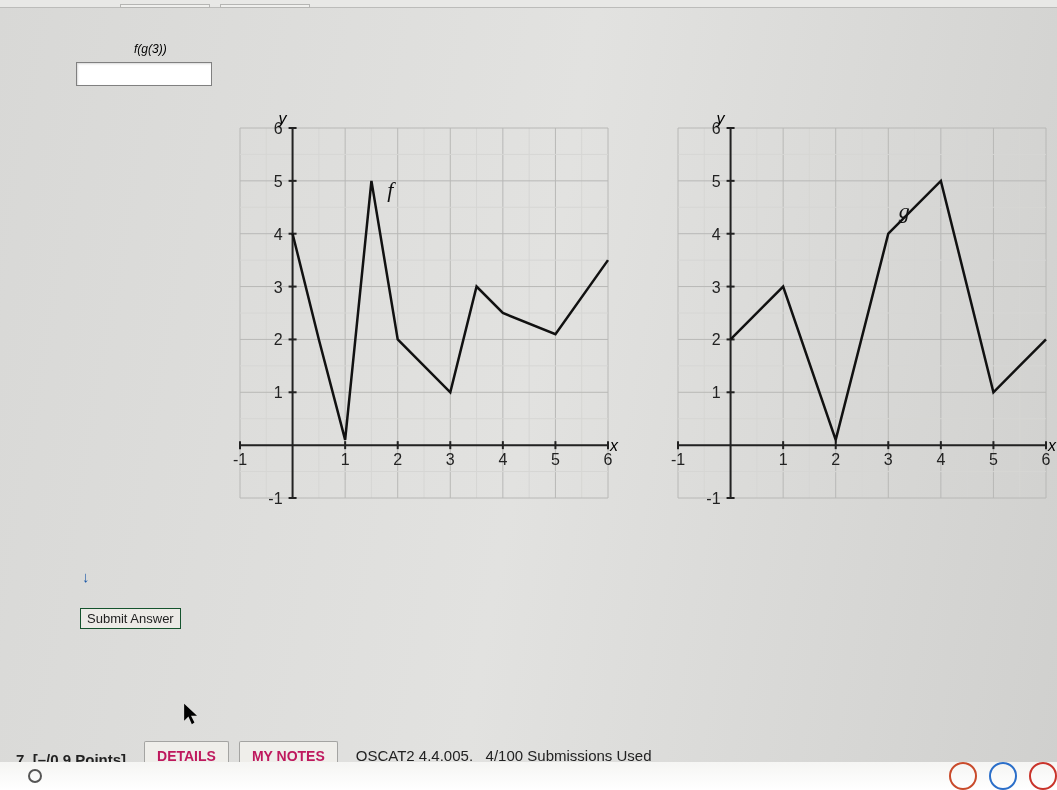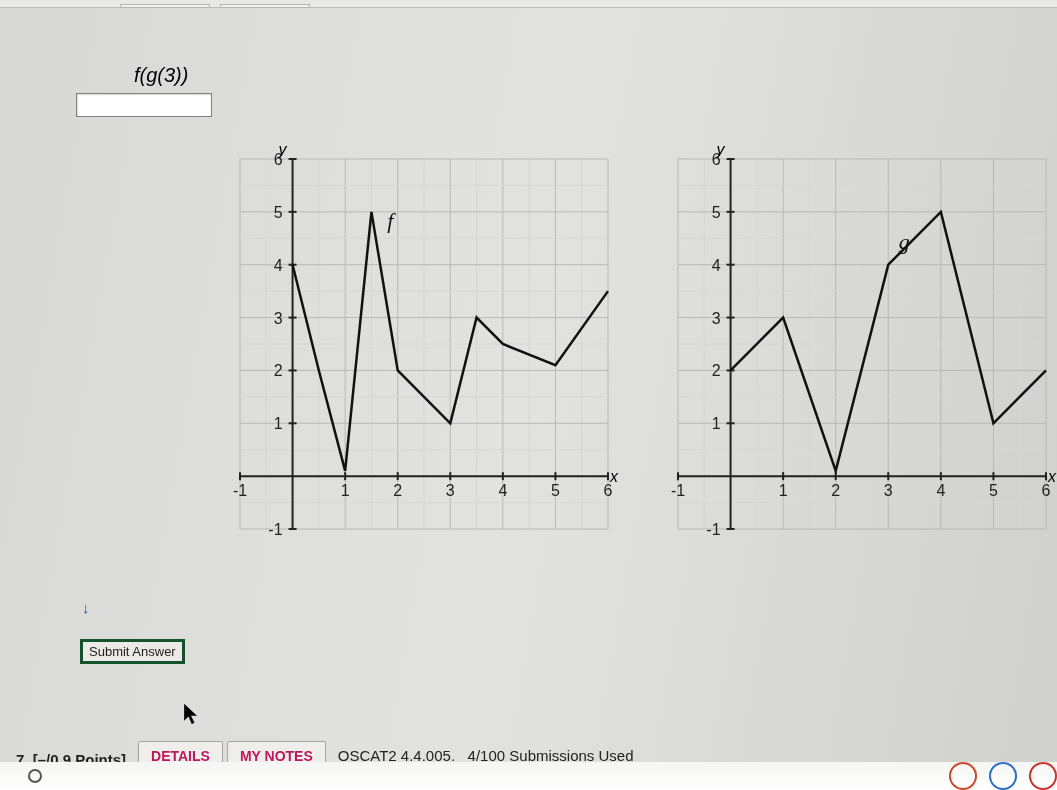--- a/index.html
+++ b/index.html
@@ -31,22 +31,22 @@
   }
   .content {
     padding: 26px 0 0 72px;
   }
   .prompt {
     font-size: 16px;
     color: #222;
   }
   .prompt .i { font-style: italic; }
   .expr {
-    margin: 24px 0 4px 62px;
-    font-size: 20px;
+    margin: 2px 0 4px 62px;
+    font-size: 12px;
   }
   .expr .i { font-style: italic; }
   .answerbox {
     margin: 2px 0 0 4px;
     width: 136px;
     height: 24px;
     background: #fff;
     border: 1px solid #808080;
     box-shadow: inset 1px 1px 2px rgba(0,0,0,.15);
   }
@@ -68,38 +68,38 @@
     color: #1e5aa8;
     font-size: 15px;
   }
   .submit-row {
     margin: 22px 0 0 8px;
   }
   .submit-btn {
     font-size: 13px;
     padding: 2px 6px;
     background: #eceae6;
-    border: 3px solid #14532d;
+    border: 1px solid #14532d;
     color: #222;
     cursor: pointer;
   }
   .cursor {
     position: absolute;
     left: 182px;
     top: 702px;
     width: 18px; height: 24px;
     pointer-events: none;
   }
   .bottombar {
     position: absolute;
     left: 8px;
     bottom: 22px;
     display: flex;
     align-items: flex-end;
-    gap: 4px;
+    gap: 10px;
     font-size: 15px;
     color: #222;
   }
   .points {
     font-weight: bold;
     padding: 6px 8px 0 8px;
   }
   .tabbtn {
     border: 1px solid #a4a4a2;
     border-bottom: none;

